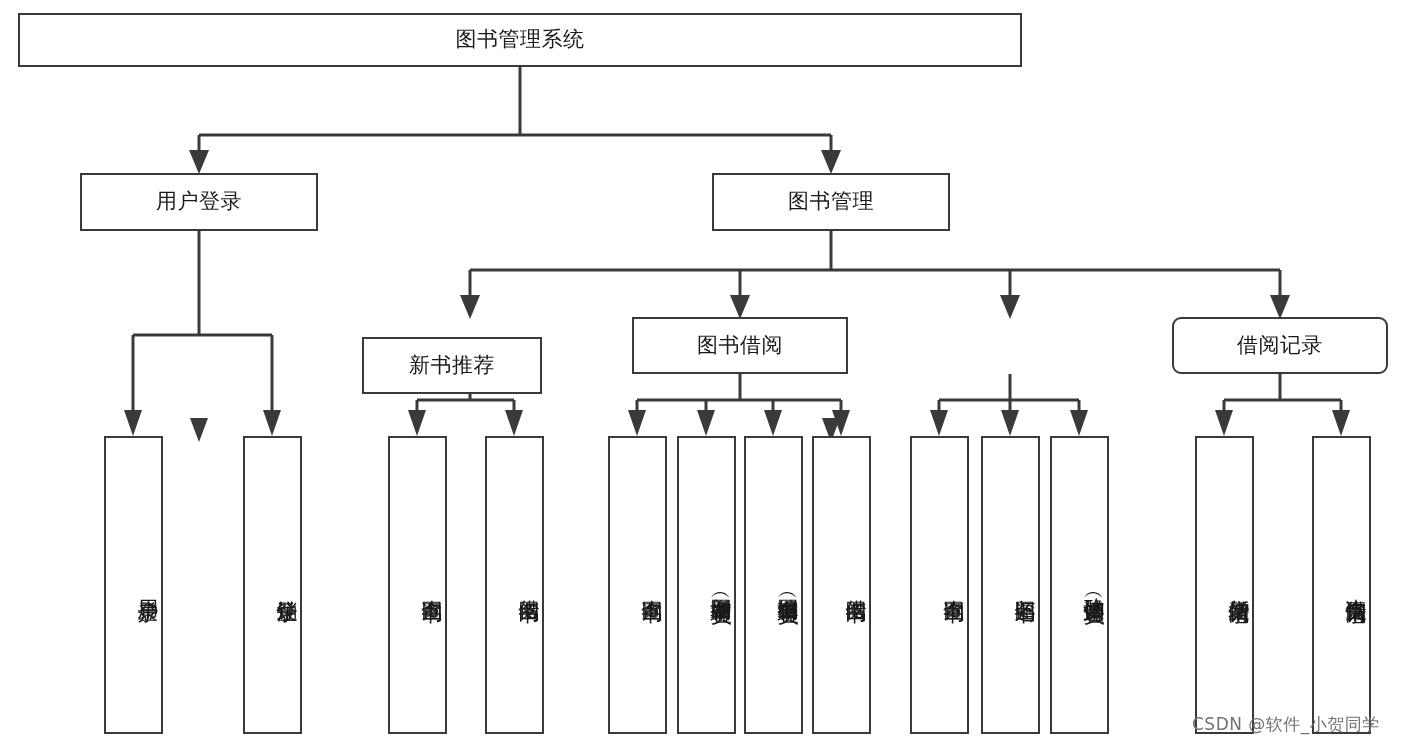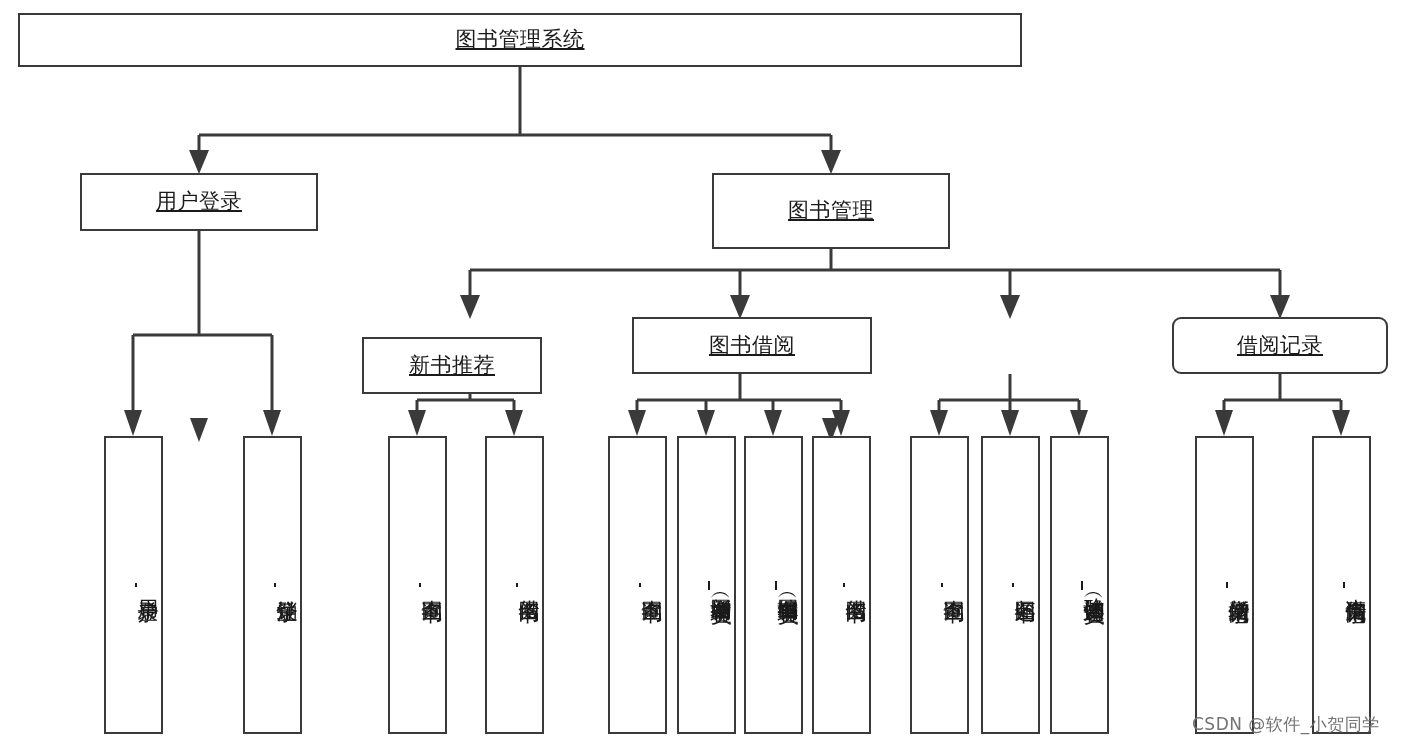--- a/index.html
+++ b/index.html
@@ -28,21 +28,20 @@
   }
   .node {
     position: absolute;
     box-sizing: border-box;
     border: 2px solid #3a3a3a;
     background: #ffffff;
     display: flex;
     align-items: center;
     justify-content: center;
     color: #1a1a1a;
-    text-decoration: underline;
   }
   .node.horiz {
     font-size: 21px;
     letter-spacing: 0.5px;
     line-height: 1.2;
   }
   .node.vert {
     writing-mode: vertical-rl;
     text-orientation: upright;
     font-size: 21px;
@@ -157,29 +156,29 @@
   </svg>
 
   <div class="node horiz" style="left:18px; top:13px; width:1004px; height:54px;">
     <span>图书管理系统</span>
   </div>
 
   <div class="node horiz" style="left:80px; top:173px; width:238px; height:58px;">
     <span>用户登录</span>
   </div>
 
-  <div class="node horiz" style="left:712px; top:173px; width:238px; height:76px;">
+  <div class="node horiz" style="left:712px; top:173px; width:238px; height:58px;">
     <span>图书管理</span>
   </div>
 
   <div class="node horiz" style="left:362px; top:317px; width:180px; height:57px;margin-top:20px;">
     <span>新书推荐</span>
   </div>
 
-  <div class="node horiz" style="left:632px; top:317px; width:240px; height:57px;">
+  <div class="node horiz" style="left:632px; top:317px; width:216px; height:57px;">
     <span>图书借阅</span>
   </div>
 
 
   <div class="node horiz" style="left:1172px; top:317px; width:216px; height:57px;border-radius:9px;">
     <span>借阅记录</span>
   </div>
 
   <div class="node vert" style="left:104px; top:436px; width:59px; height:298px;">
     <span class="vlabel">用户登录</span>

